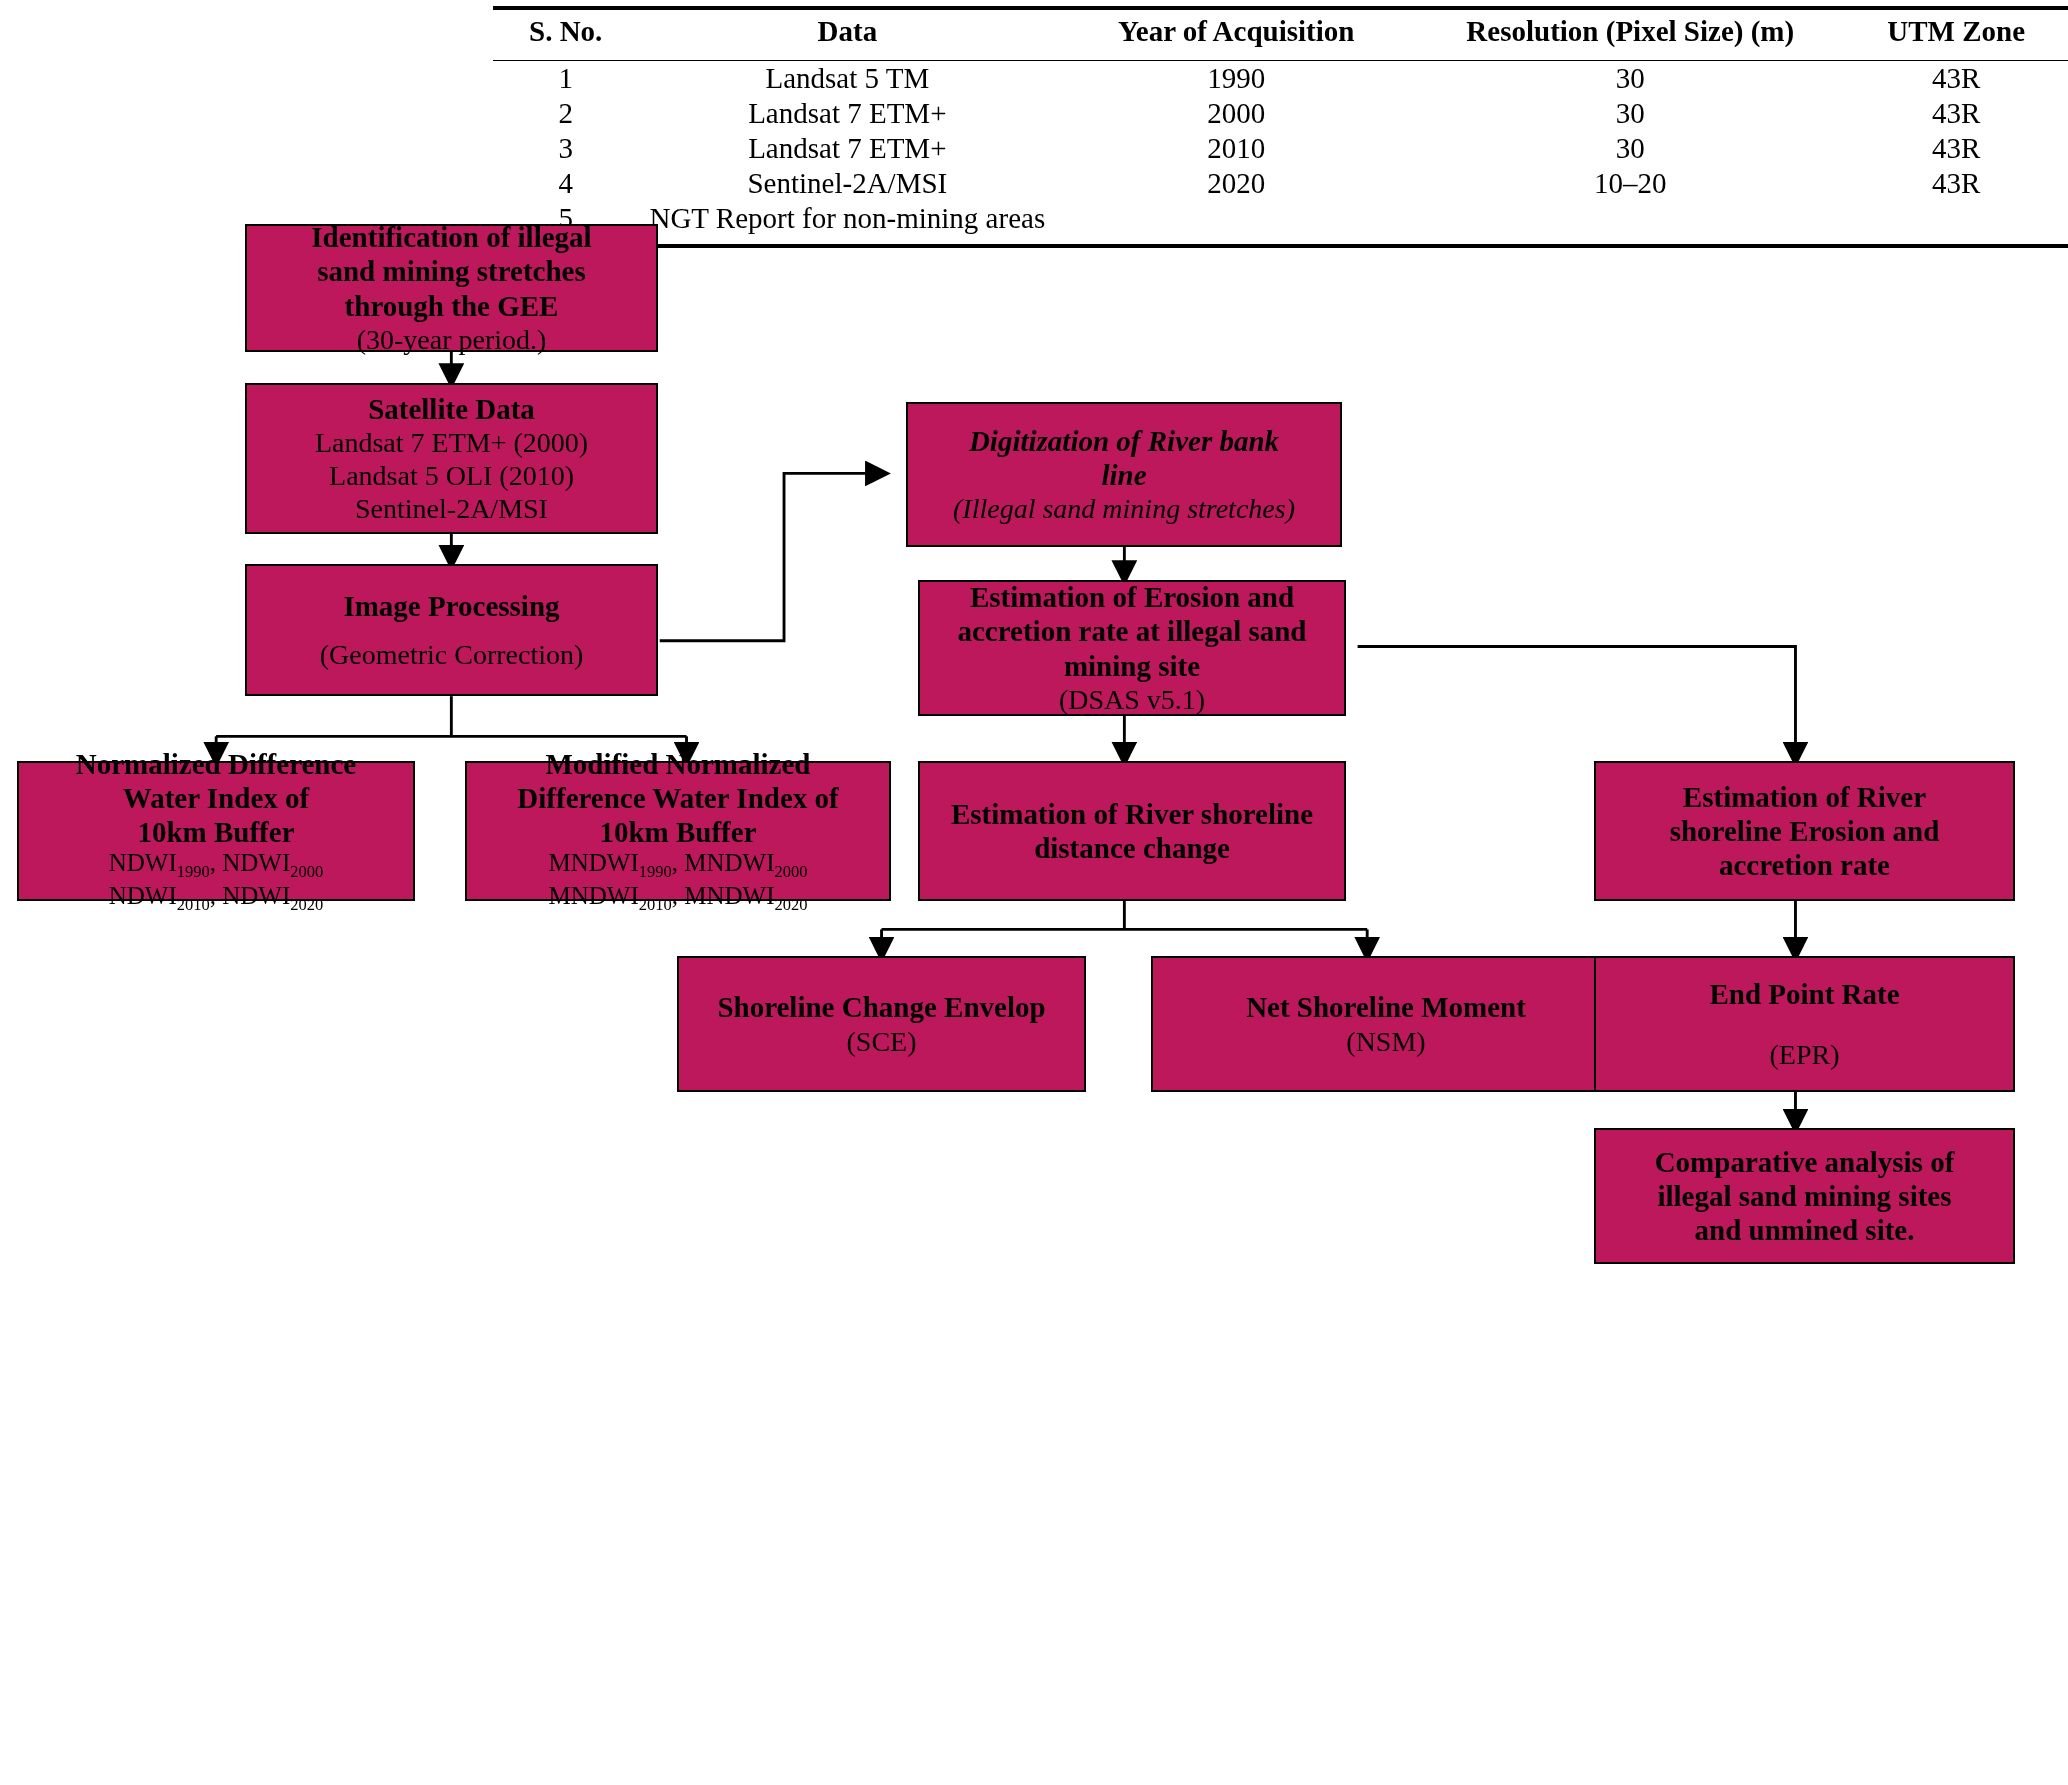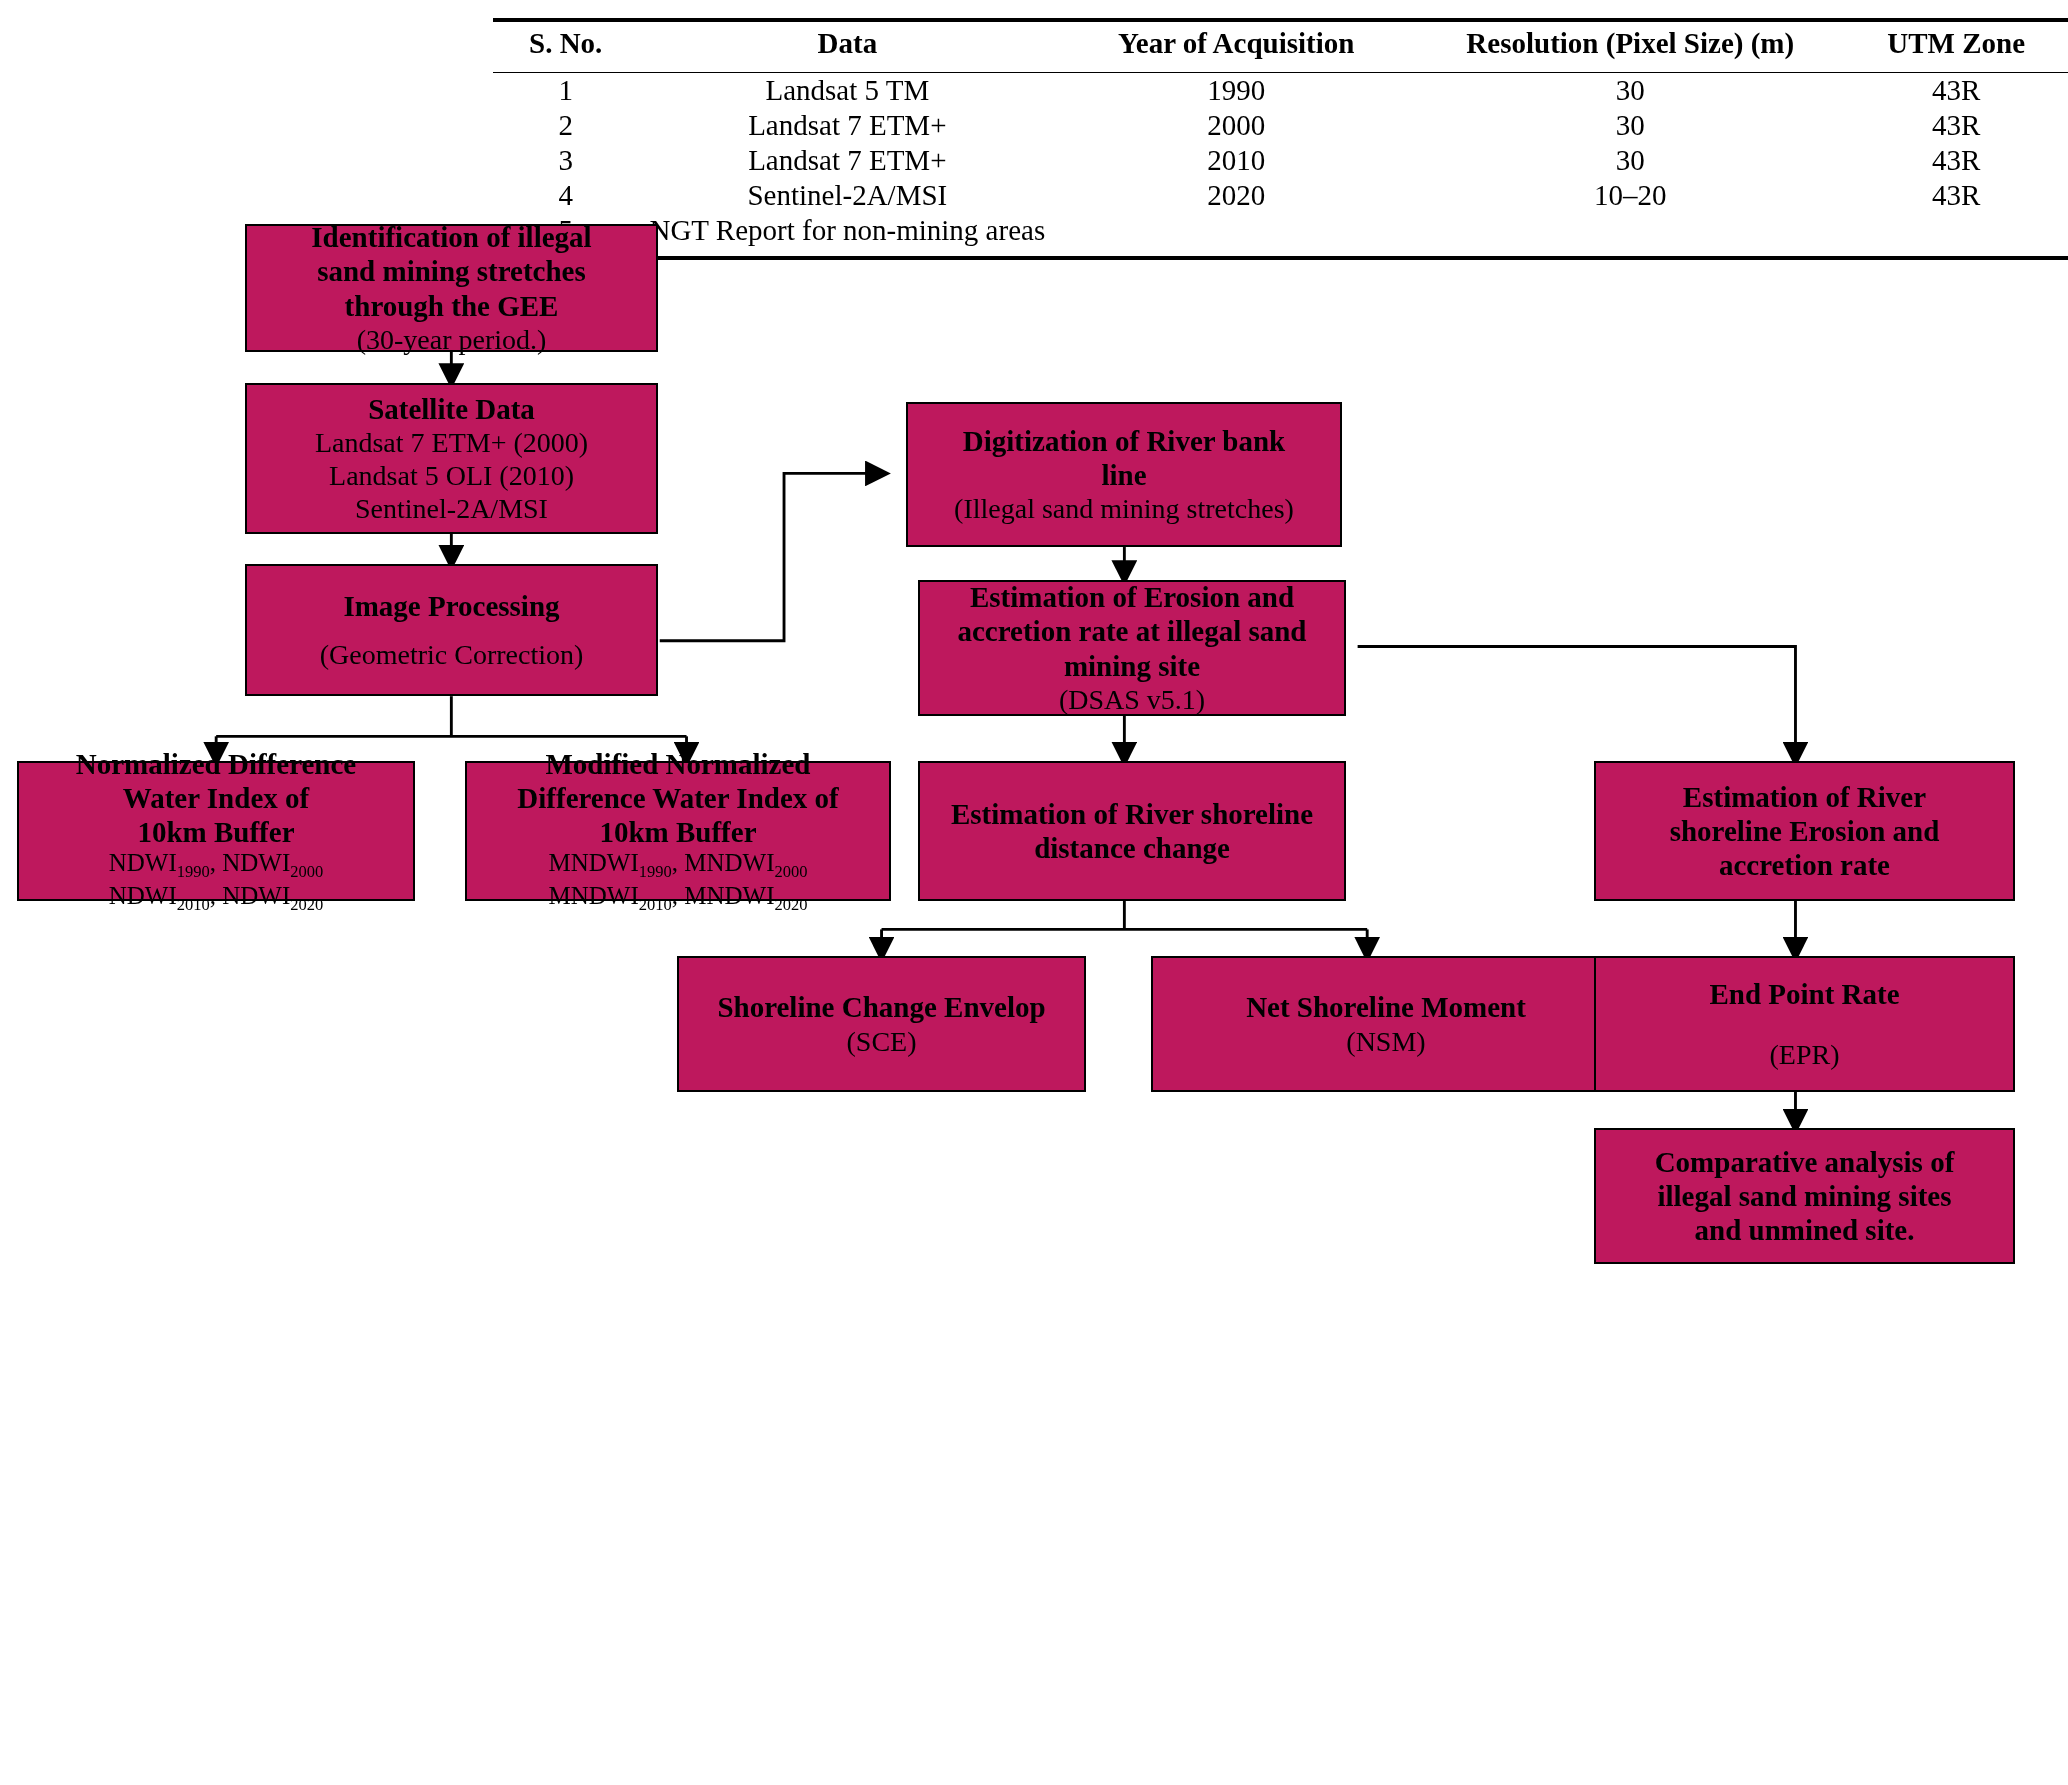--- a/index.html
+++ b/index.html
@@ -4,21 +4,21 @@
 <style>
   html,body{margin:0;padding:0;background:#ffffff;}
   body{
     width:2069px;height:1786px;position:relative;
     font-family:"Liberation Serif","DejaVu Serif",serif;
     color:#000000;overflow:hidden;
   }
 
   
   #data-table{
-    position:absolute;left:493px;top:5.7px;width:1575px;margin-top:12px;
+    position:absolute;left:493px;top:5.7px;width:1575px;
   }
   #data-table table{border-collapse:collapse;width:100%;}
   #data-table th{
     font-weight:bold;font-size:29px;padding:5.7px 0 11.5px 0;text-align:center;
     white-space:nowrap;
   }
   #data-table thead tr.head-row{
     border-top:4.8px solid #000;border-bottom:1.9px solid #000;
   }
   #data-table td{
@@ -166,21 +166,21 @@
   </div>
 
   <div class="node" style="left:465px;top:474px;width:426px;height:140px;">
     <div class="t">Modified Normalized
 Difference Water Index of
 10km Buffer</div>
     <div class="s2"><span>MNDWI</span><sub>1990</sub><span>, MNDWI</span><sub>2000</sub></div>
     <div class="s2"><span>MNDWI</span><sub>2010</sub><span>, MNDWI</span><sub>2020</sub></div>
   </div>
 
-  <div class="node" style="left:906px;top:115px;width:436px;height:145px;">
+  <div class="node" style="left:906px;top:115px;width:436px;height:145px;font-style:italic;">
     <div class="t">Digitization of River bank
 line</div>
     <div class="s">(Illegal sand mining stretches)</div>
   </div>
 
   <div class="node" style="left:918px;top:293px;width:428px;height:136px;">
     <div class="t">Estimation of Erosion and
 accretion rate at illegal sand
 mining site</div>
     <div class="s">(DSAS v5.1)</div>

